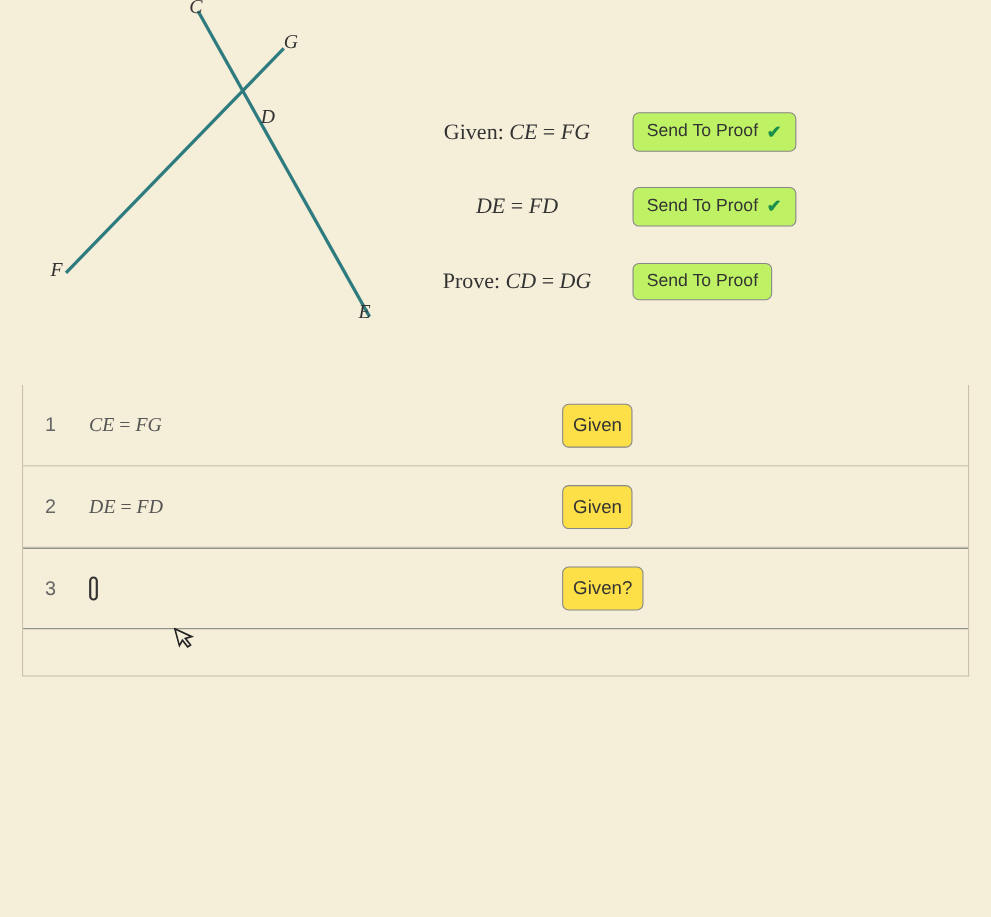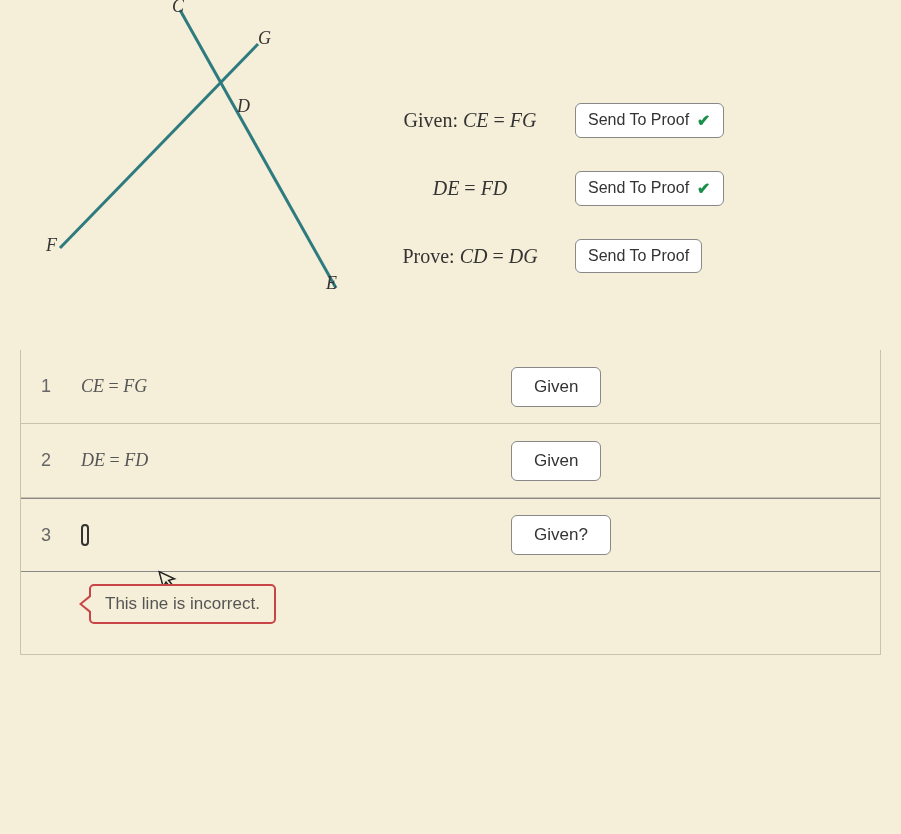--- a/index.html
+++ b/index.html
@@ -43,21 +43,21 @@
     width: 190px;
     text-align: center;
     padding-right: 20px;
   }
   .math-var { font-style: italic; }
   .send-button {
     border: 1px solid #888;
     border-radius: 6px;
     padding: 7px 12px;
     font-size: 16px;
-    background: #ffffff;
+    background: #bef264;
     color: #333;
     display: inline-flex;
     align-items: center;
     font-family: Arial, Helvetica, sans-serif;
     cursor: pointer;
   }
   .checkmark {
     color: #1a8f4a;
     margin-left: 8px;
     font-weight: bold;
@@ -98,23 +98,23 @@
     color: #555;
     padding-left: 10px;
   }
   .row-reason {
     flex: 1;
     padding-left: 20px;
   }
   .reason-button {
     border: 1px solid #888;
     border-radius: 6px;
-    padding: 9px 22px;
+    padding: 9px 9px;
     font-size: 17px;
-    background: #ffffff;
+    background: #fde047;
     color: #333;
     cursor: pointer;
   }
   .row-input .row-statement {
     position: relative;
   }
   .input-cursor {
     display: inline-block;
     width: 8px;
     height: 22px;
@@ -270,14 +270,13 @@
       </div>
       <div class="row-reason">
         <button class="reason-button">Given?</button>
       </div>
     </div>
 
   </div>
 </div>
 
 <div class="validate-row">
-  <div class="error-bubble">This line is incorrect.</div>
 </div>
 
 </body></html>

